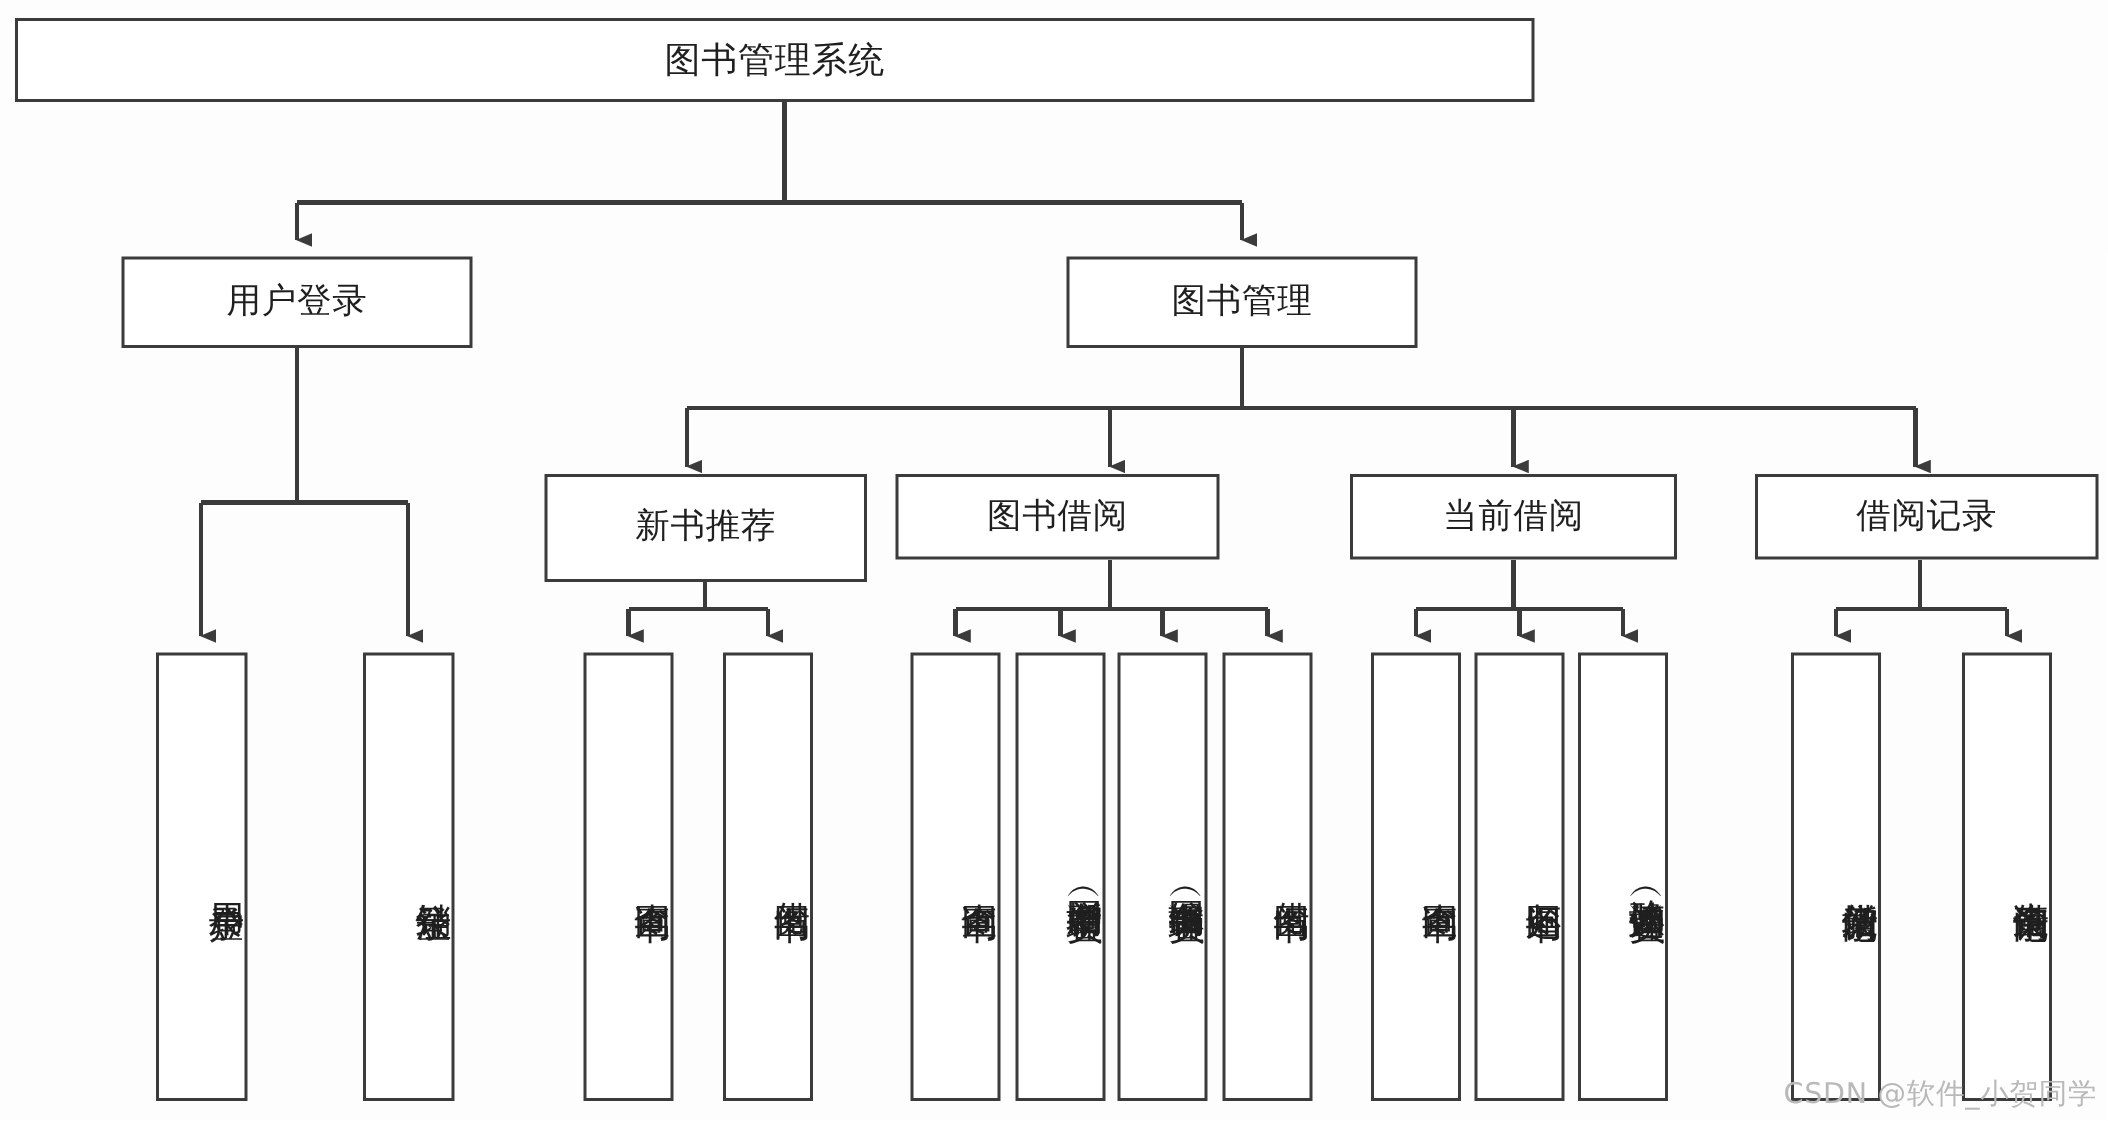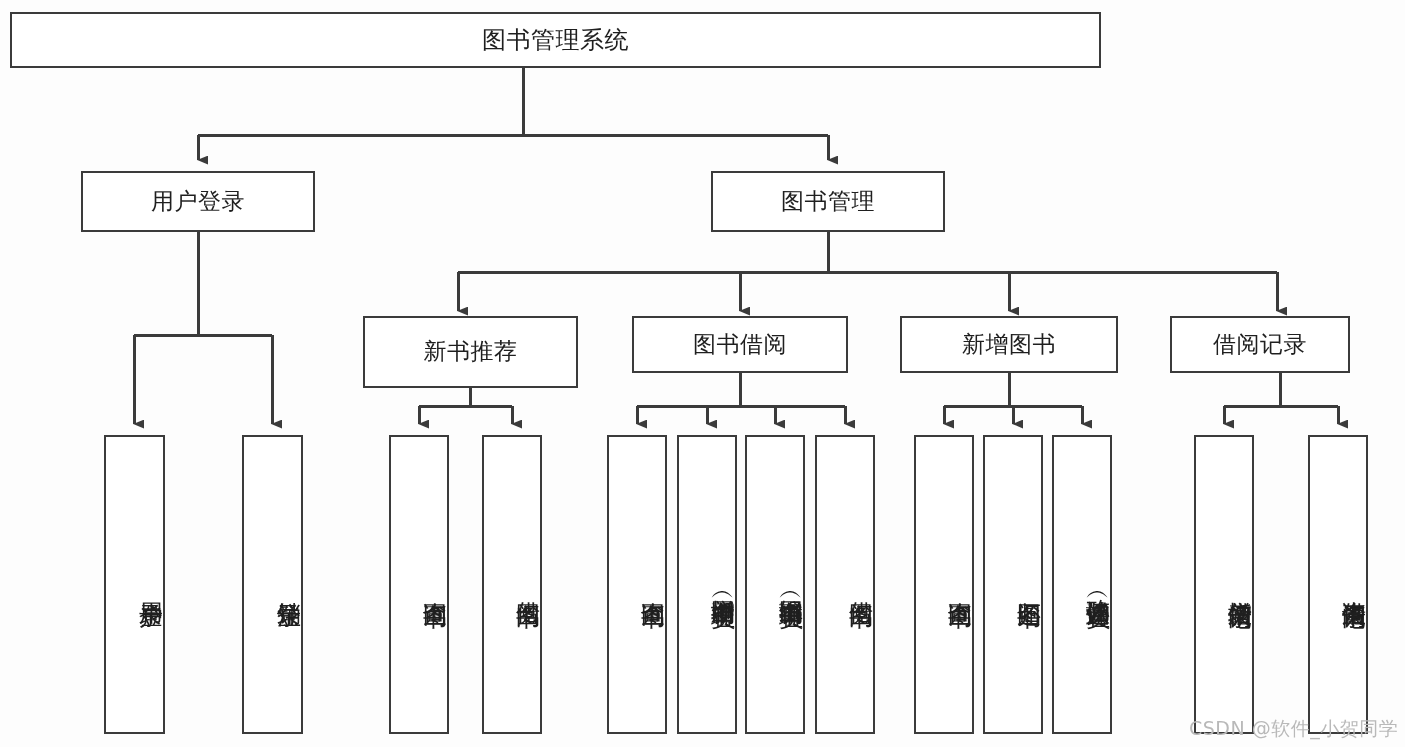--- a/index.html
+++ b/index.html
@@ -120,45 +120,45 @@
       <path d="M 1013,406 L 1013,424" marker-end="url(#arrowhead)"></path>
       <path d="M 1082,406 L 1082,424" marker-end="url(#arrowhead)"></path>
 
       <path d="M 1280,373 L 1280,406"></path>
       <path d="M 1224,406 L 1338,406"></path>
       <path d="M 1224,406 L 1224,424" marker-end="url(#arrowhead)"></path>
       <path d="M 1338,406 L 1338,424" marker-end="url(#arrowhead)"></path>
     </g>
   </svg>
 
-  <div class="node node-h node-root" style="left:10px; top:12px; width:1091px; height:56px;">
+  <div class="node node-h node-root" style="left:10px; top:12px; width:1013px; height:56px;">
     <span>图书管理系统</span>
   </div>
 
   <div class="node node-h" style="left:81px; top:171px; width:234px; height:61px;">
     <span>用户登录</span>
   </div>
 
   <div class="node node-h" style="left:711px; top:171px; width:234px; height:61px;justify-content:center;">
     <span>图书管理</span>
   </div>
 
   <div class="node node-h" style="left:363px; top:316px; width:215px; height:72px;">
     <span>新书推荐</span>
   </div>
 
-  <div class="node node-h" style="left:632px; top:316px; width:216px; height:57px;">
+  <div class="node node-h" style="left:597px; top:316px; width:216px; height:57px;">
     <span>图书借阅</span>
   </div>
 
   <div class="node node-h" style="left:900px; top:316px; width:218px; height:57px;">
-    <span>新增图书</span>
-  </div>
-
-  <div class="node node-h" style="left:1170px; top:316px; width:180px; height:57px;">
+    <span>当前借阅</span>
+  </div>
+
+  <div class="node node-h" style="left:1170px; top:316px; width:229px; height:57px;">
     <span>借阅记录</span>
   </div>
 
   <div class="node node-v" style="left:104px; top:435px; width:61px; height:299px;">
     <span class="vtext">用户登录</span>
   </div>
 
   <div class="node node-v" style="left:242px; top:435px; width:61px; height:299px;">
     <span class="vtext">注销登录</span>
   </div>

